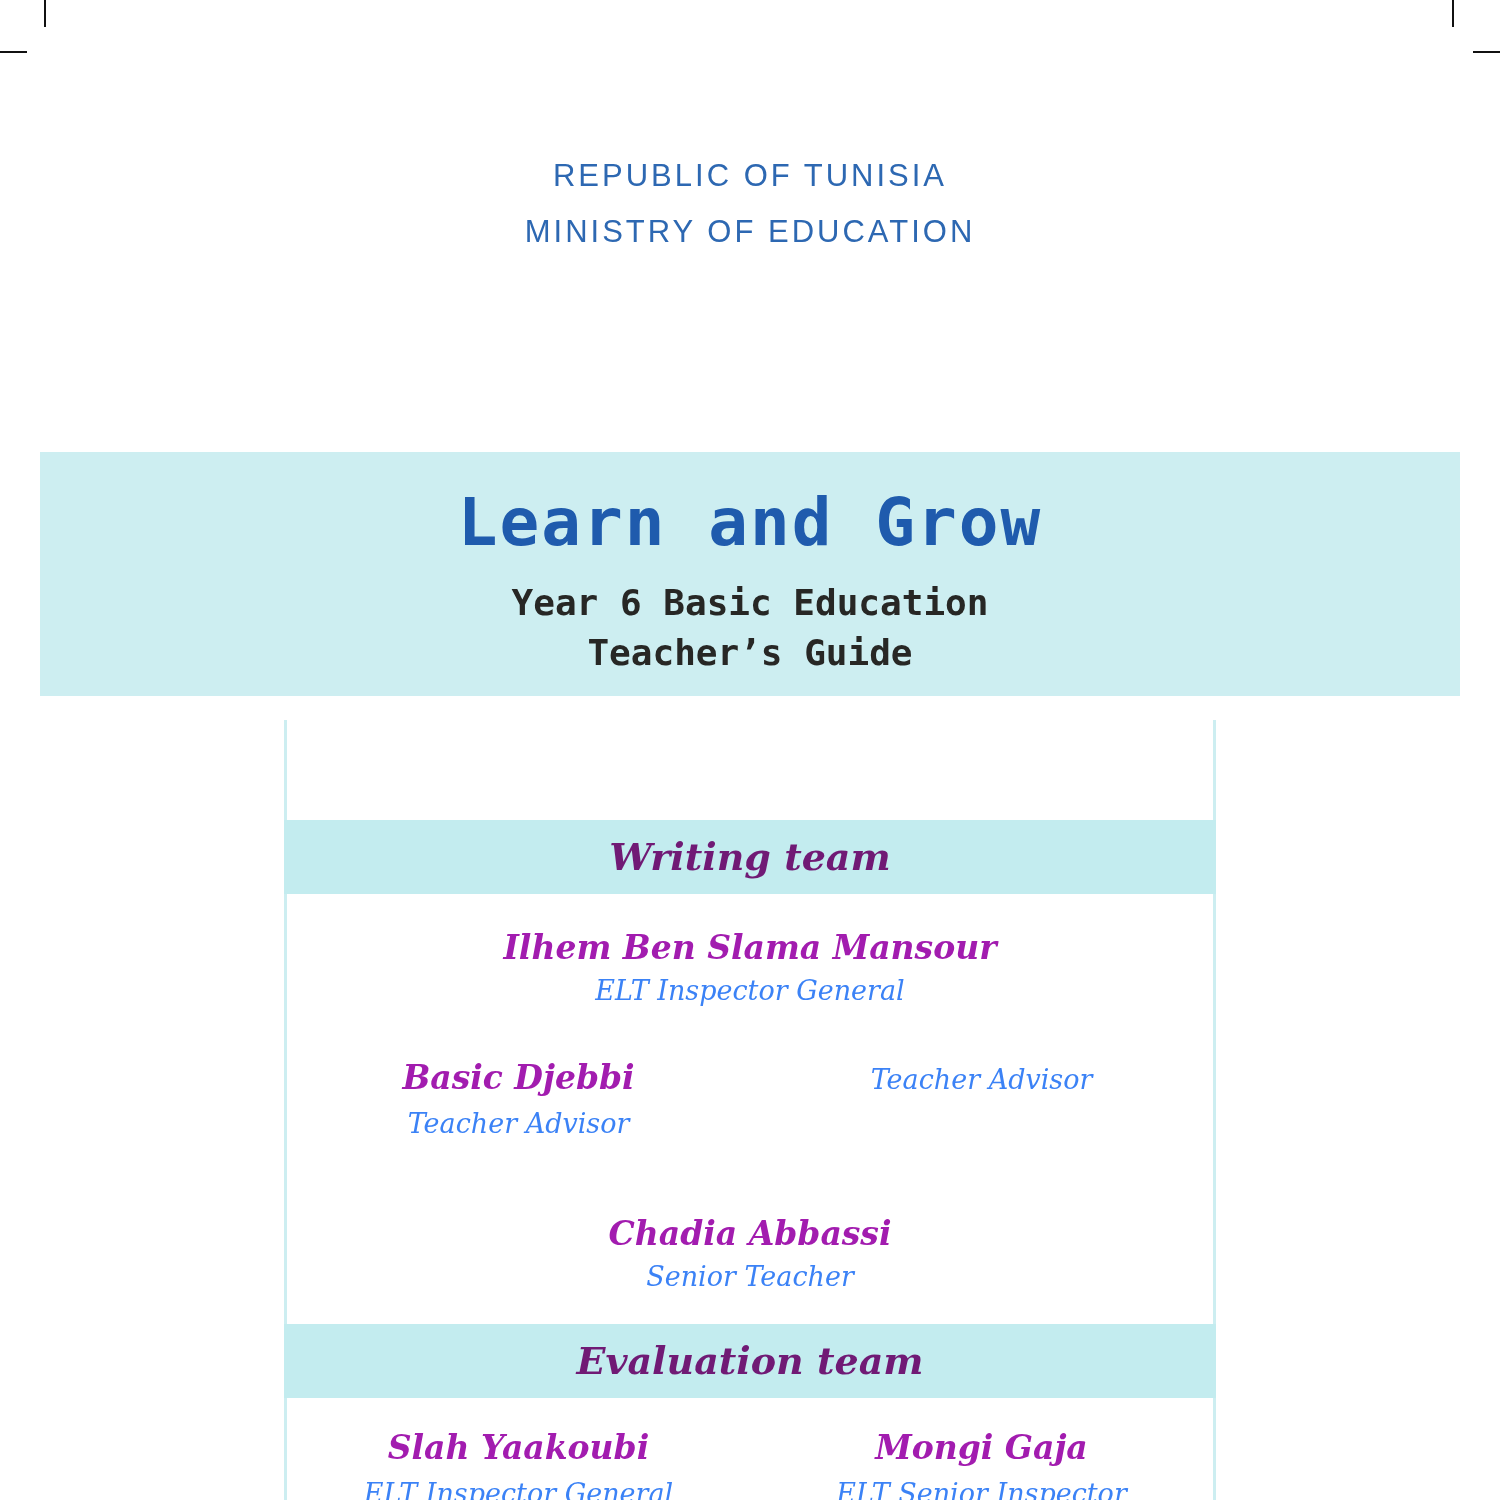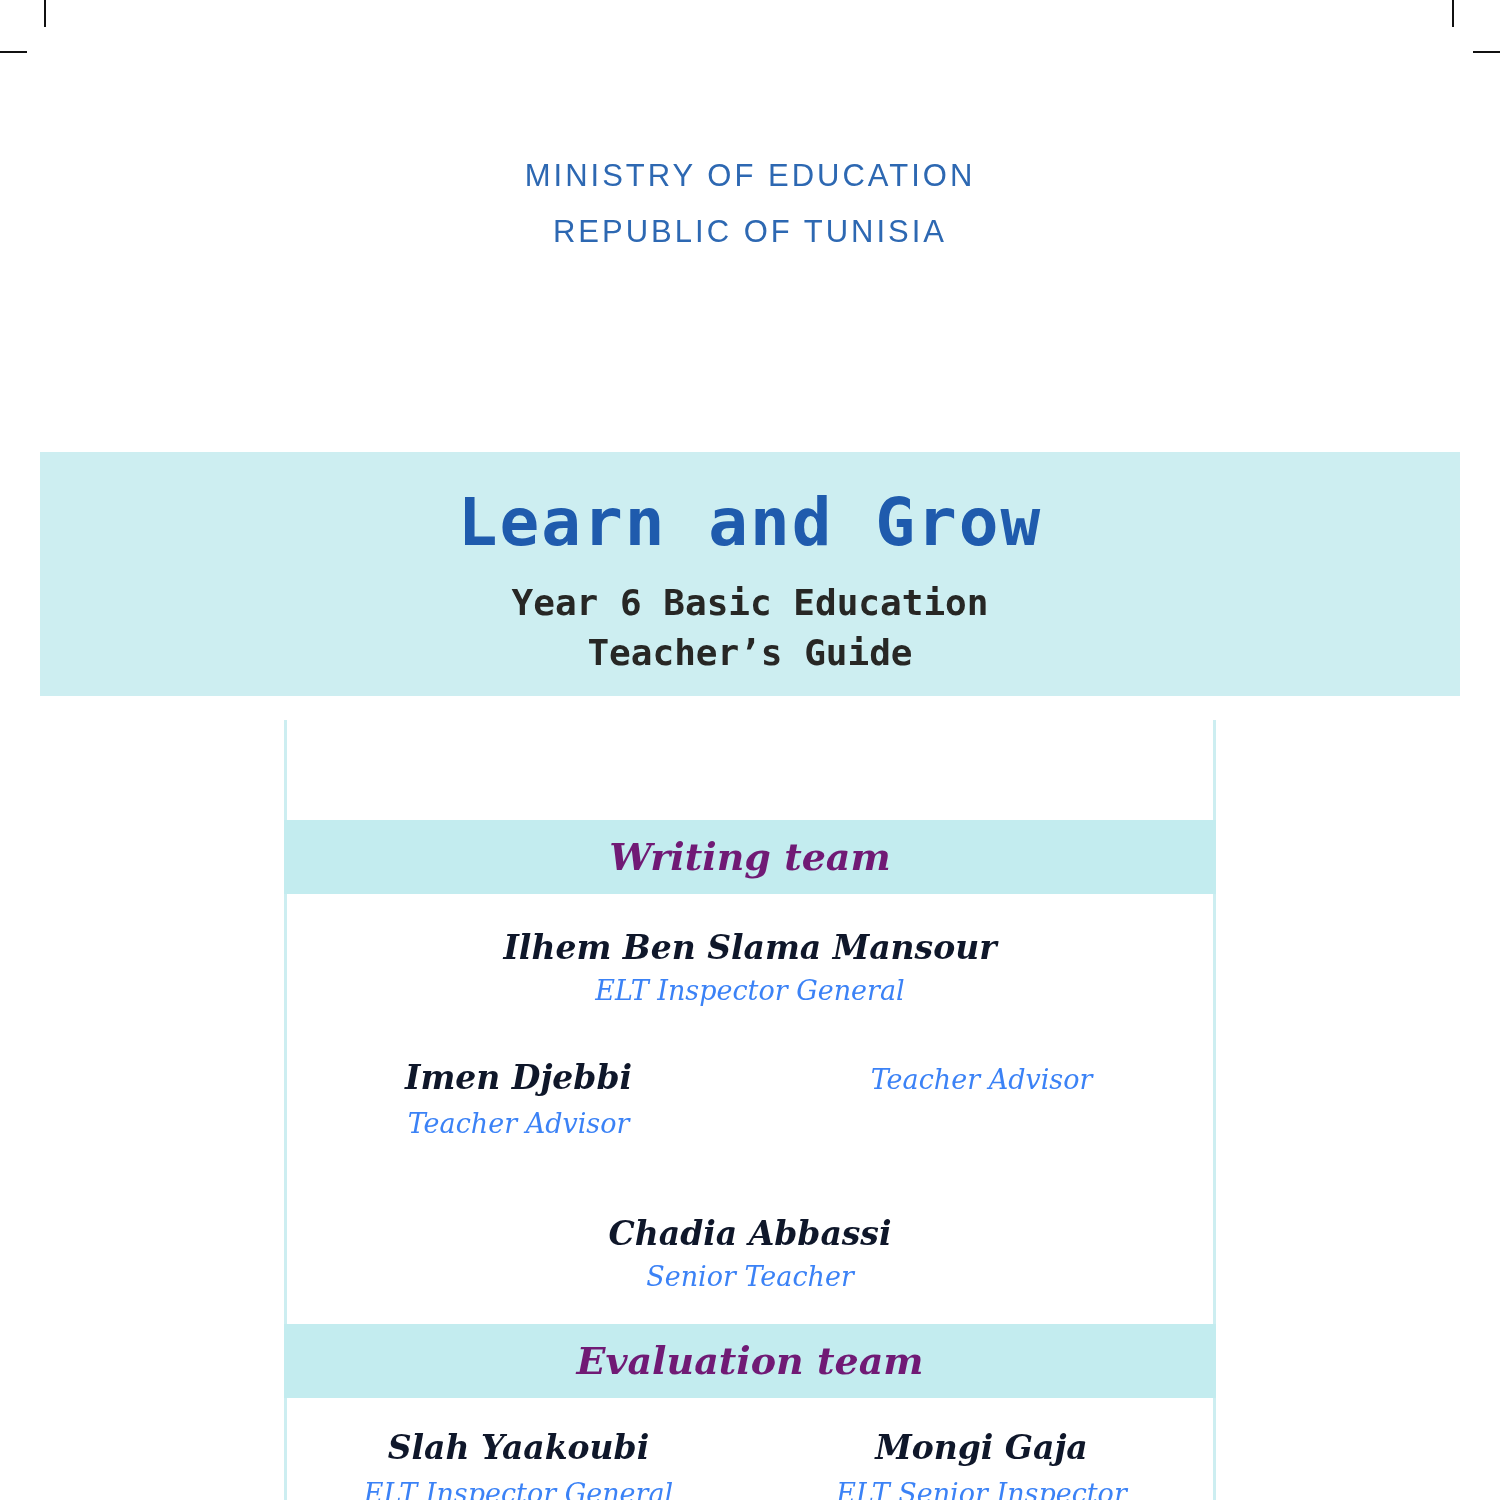--- a/index.html
+++ b/index.html
@@ -94,21 +94,21 @@
     color: #701a75;
   }
   #writing-band    { top: 100px; }
   #evaluation-band { top: 604px; }
 
   .member-name {
     font-family: "DejaVu Serif", serif;
     font-style: italic;
     font-weight: bold;
     font-size: 33px;
-    color: #0f172a;
+    color: #a21caf;
     line-height: 44px;
   }
   .member-role {
     font-family: "DejaVu Serif", serif;
     font-style: italic;
     font-size: 27px;
     color: #3b82f6;
     line-height: 42px;
   }
   .member-block {
@@ -138,42 +138,42 @@
 <body>
 
 <div id="page">
 
   <div class="crop" id="crop-tl-v"></div>
   <div class="crop" id="crop-tl-h"></div>
   <div class="crop" id="crop-tr-v"></div>
   <div class="crop" id="crop-tr-h"></div>
 
   <div id="ministry-header">
+    <div>REPUBLIC OF TUNISIA</div>
     <div>MINISTRY OF EDUCATION</div>
-    <div>REPUBLIC OF TUNISIA</div>
   </div>
 
   <div id="banner">
     <div id="banner-title">Learn and Grow</div>
     <div class="banner-subtitle" id="banner-subtitle-1">Year 6 Basic Education</div>
     <div class="banner-subtitle" id="banner-subtitle-2">Teacher’s Guide</div>
   </div>
 
   <div id="credits-column">
 
     <div class="team-band" id="writing-band">Writing team</div>
 
     <div class="member-block" id="writing-lead">
       <div class="member-name">Ilhem Ben Slama Mansour</div>
       <div class="member-role">ELT Inspector General</div>
     </div>
 
     <div class="member-pair-row" id="writing-pair-row">
       <div class="member-cell">
-        <div class="member-name">Imen Djebbi</div>
+        <div class="member-name">Basic Djebbi</div>
         <div class="member-role">Teacher Advisor</div>
       </div>
       <div class="member-cell">
         <div class="member-role">Teacher Advisor</div>
       </div>
     </div>
 
     <div class="member-block" id="writing-closing">
       <div class="member-name">Chadia Abbassi</div>
       <div class="member-role">Senior Teacher</div>

